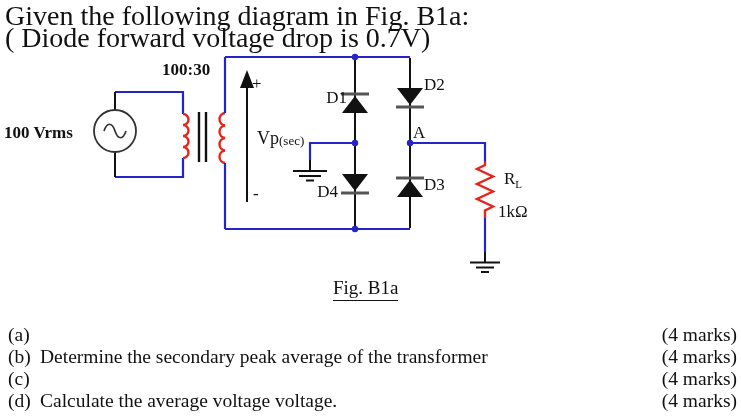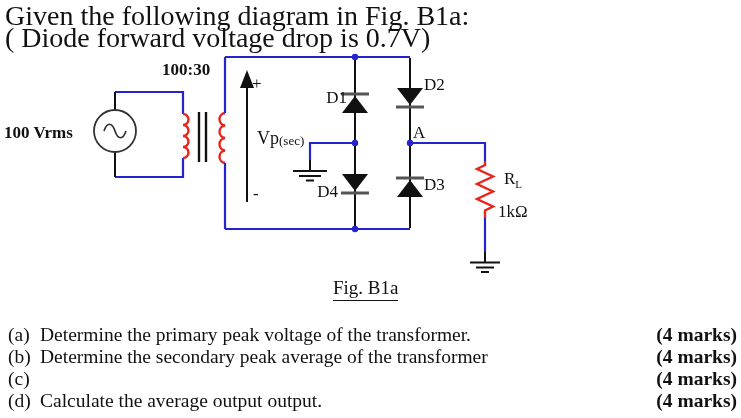--- a/index.html
+++ b/index.html
@@ -9,21 +9,21 @@
   body{
     width:741px;height:418px;position:relative;background:#ffffff;
     font-family:"Liberation Serif", serif;color:#111;overflow:hidden;
   }
   .abs{position:absolute;}
   .hline{font-size:28px;line-height:22px;white-space:nowrap;}
   .caption{font-size:19px;border-bottom:1.6px solid #111;padding-bottom:1px;white-space:nowrap;}
   .qrow{left:8px;right:4px;display:flex;font-size:19.5px;line-height:22px;white-space:nowrap;}
   .qlabel{width:32px;flex:0 0 auto;}
   .qtext{flex:0 1 auto;}
-  .qmarks{margin-left:auto;font-weight:bold;}
+  .qmarks{margin-left:auto;}
   sub.qsub{font-size:13px;line-height:0;}
   svg{position:absolute;left:0;top:0;}
   svg text{font-family:"Liberation Serif", serif;fill:var(--ink);font-size:17px;}
   .wire{stroke:var(--wire);stroke-width:2.2;fill:none;}
   .coil{stroke:var(--coil);stroke-width:2.4;fill:none;}
   .blk{stroke:var(--ink);stroke-width:2;fill:none;}
   .bar{stroke:var(--bar);stroke-width:3;fill:none;}
   .tri{fill:var(--ink);stroke:none;}
   .dot{fill:var(--wire);stroke:none;}
   .bold{font-weight:bold;}
@@ -124,29 +124,28 @@
     <circle class="dot" cx="355" cy="143" r="3.2"></circle>
     <circle class="dot" cx="410" cy="143" r="3.2"></circle>
     <circle class="dot" cx="355" cy="229" r="3.2"></circle>
   </g>
 </svg>
 
 <div class="abs caption" style="left:333px;top:277px;">Fig. B1a</div>
 
 <div class="abs qrow" style="top:324px;">
   <span class="qlabel">(a)</span>
-  <span class="qtext">Determine the primary peak voltage of the transformer.</span>
   <span class="qmarks">(4 marks)</span>
 </div>
 <div class="abs qrow" style="top:346px;">
   <span class="qlabel">(b)</span>
   <span class="qtext">Determine the secondary peak average of the transformer</span>
   <span class="qmarks">(4 marks)</span>
 </div>
 <div class="abs qrow" style="top:368px;">
   <span class="qlabel">(c)</span>
   <span class="qmarks">(4 marks)</span>
 </div>
 <div class="abs qrow" style="top:390px;">
   <span class="qlabel">(d)</span>
-  <span class="qtext">Calculate the average output output.</span>
+  <span class="qtext">Calculate the average voltage voltage.</span>
   <span class="qmarks">(4 marks)</span>
 </div>
 
 </body></html>

